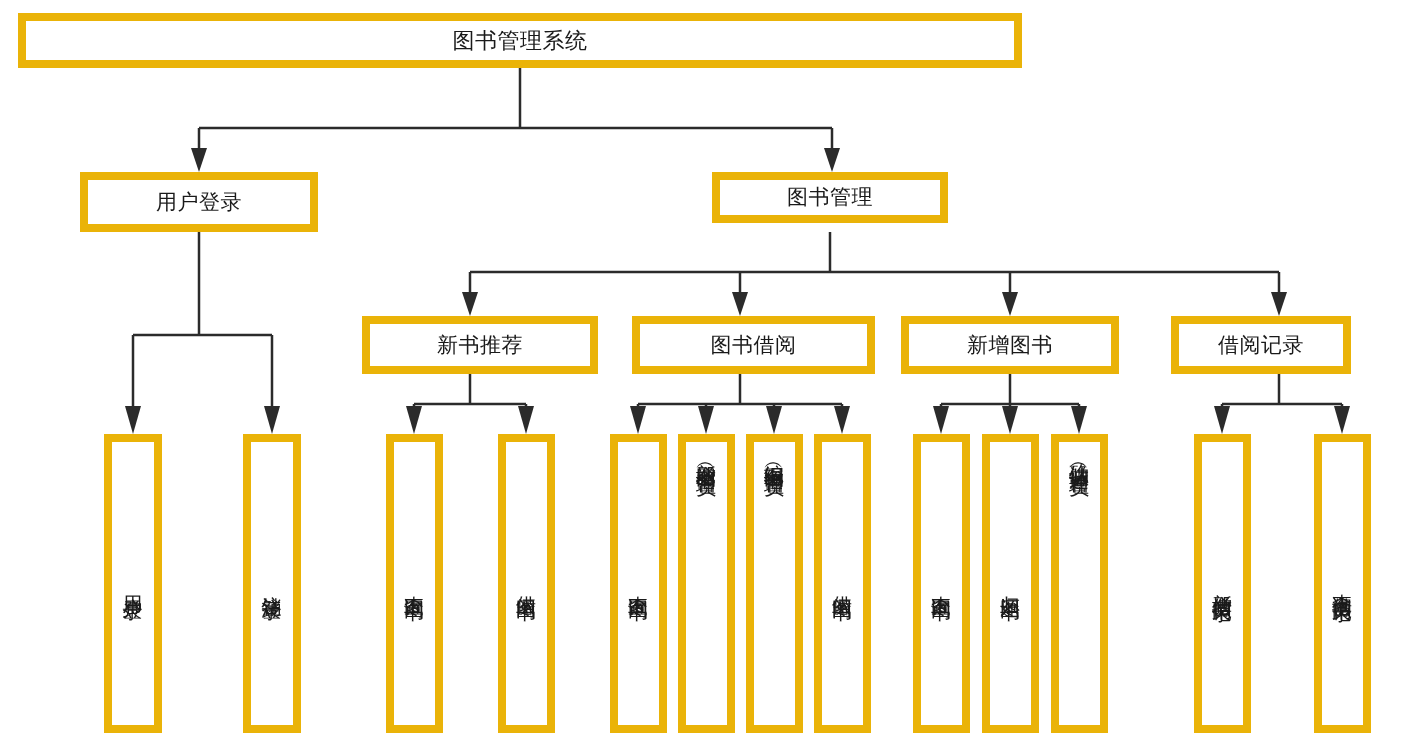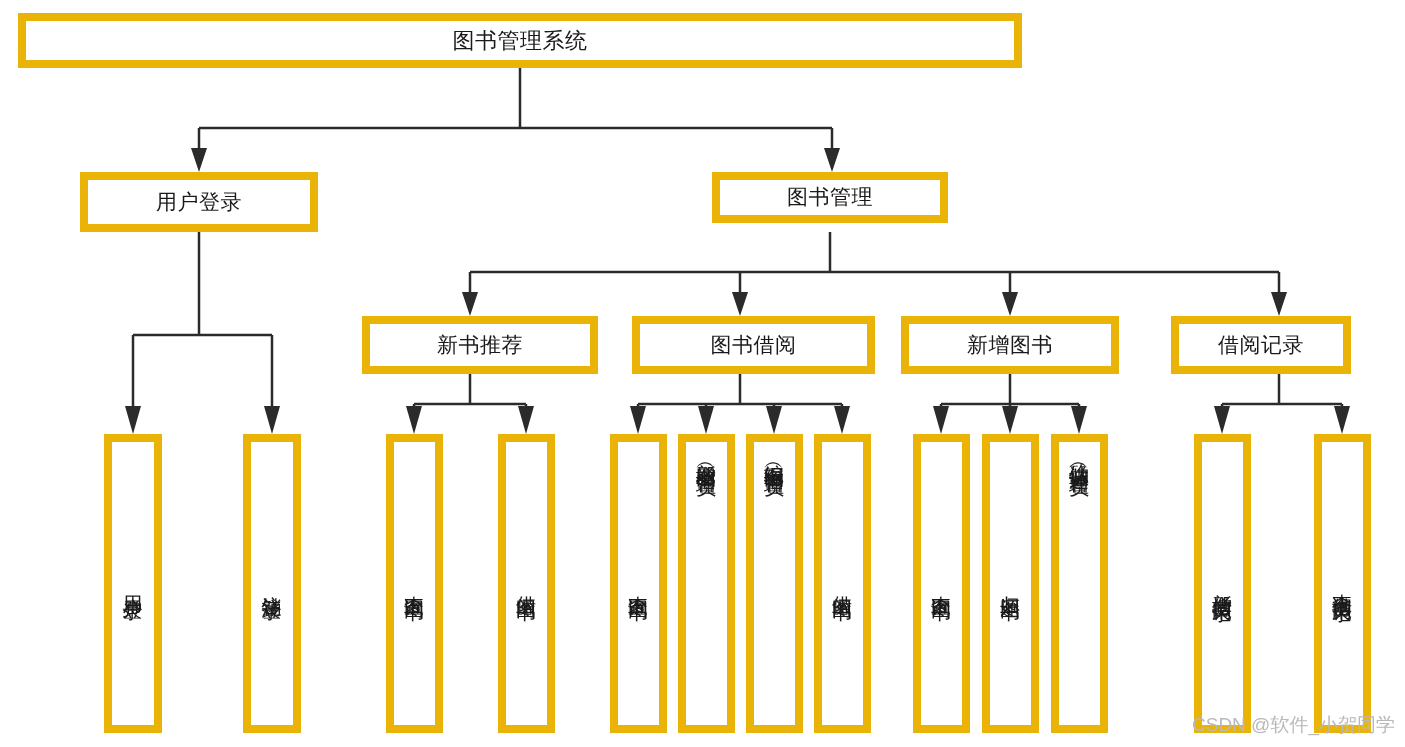--- a/index.html
+++ b/index.html
@@ -217,15 +217,14 @@
     <span class="node-label">确认归还（管理员）</span>
   </div>
 
   <div class="node vert centered" style="left:1194px; top:434px; width:57px; height:299px;">
     <span class="node-label">新增借阅记录</span>
   </div>
   <div class="node vert centered" style="left:1314px; top:434px; width:57px; height:299px;">
     <span class="node-label">查询借阅记录</span>
   </div>
 
-  <div class="watermark" style="left:1192px; top:712px;">CSDN @软件_小贺同学</div>
 
 </div>
 
 </body></html>

